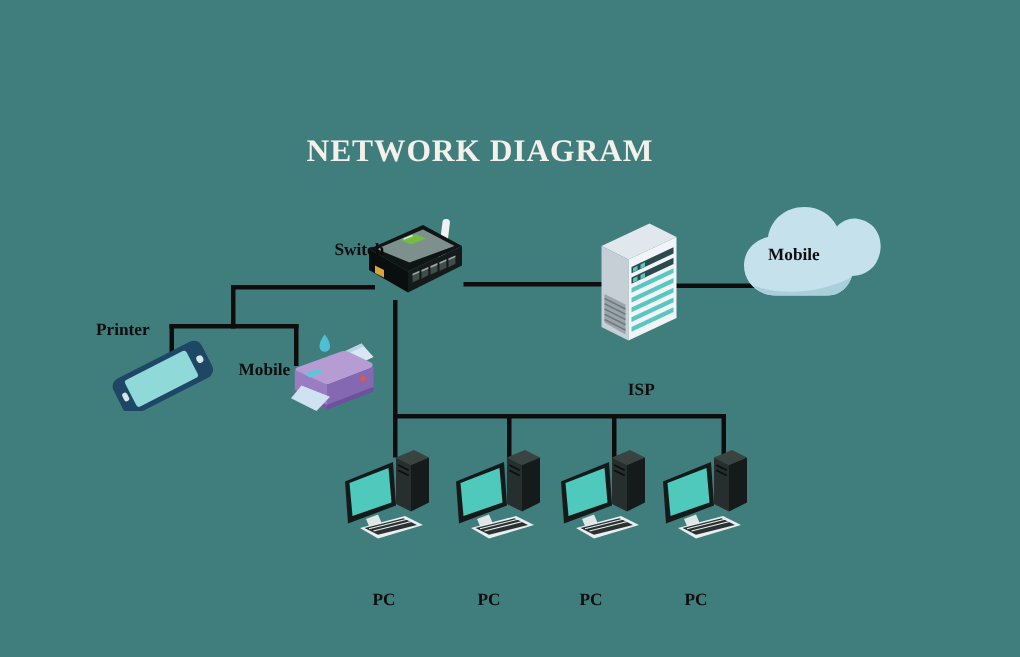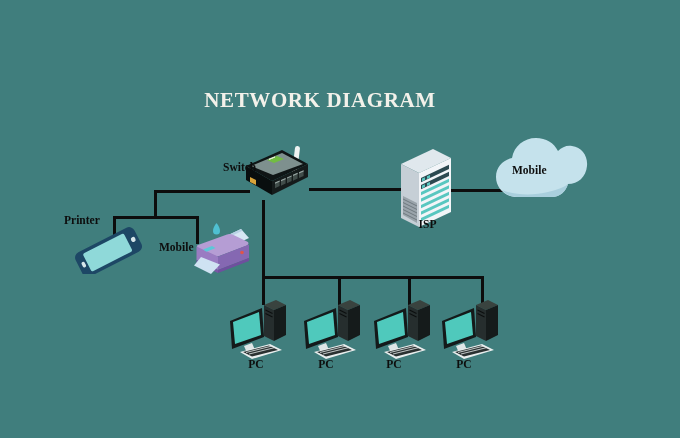--- a/index.html
+++ b/index.html
@@ -15,21 +15,21 @@
     text-align:center;
     color:#f3f1ea;
     font-size:21px;font-weight:bold;letter-spacing:.6px;
   }
   .lbl{
     position:absolute;
     color:#0d0d0d;
     font-size:11.5px;font-weight:bold;
     white-space:nowrap;
   }
-  .lbl.center{text-align:center;}
+  .lbl.center{text-align:center;margin-top:36px;}
   .conn{position:absolute;background:#0d0d0d;}
   .icon{position:absolute;}
   .icon svg{display:block;}
 </style>
 </head>
 <body>
 
 <div id="canvas">
 
   <div class="title">NETWORK DIAGRAM</div>

